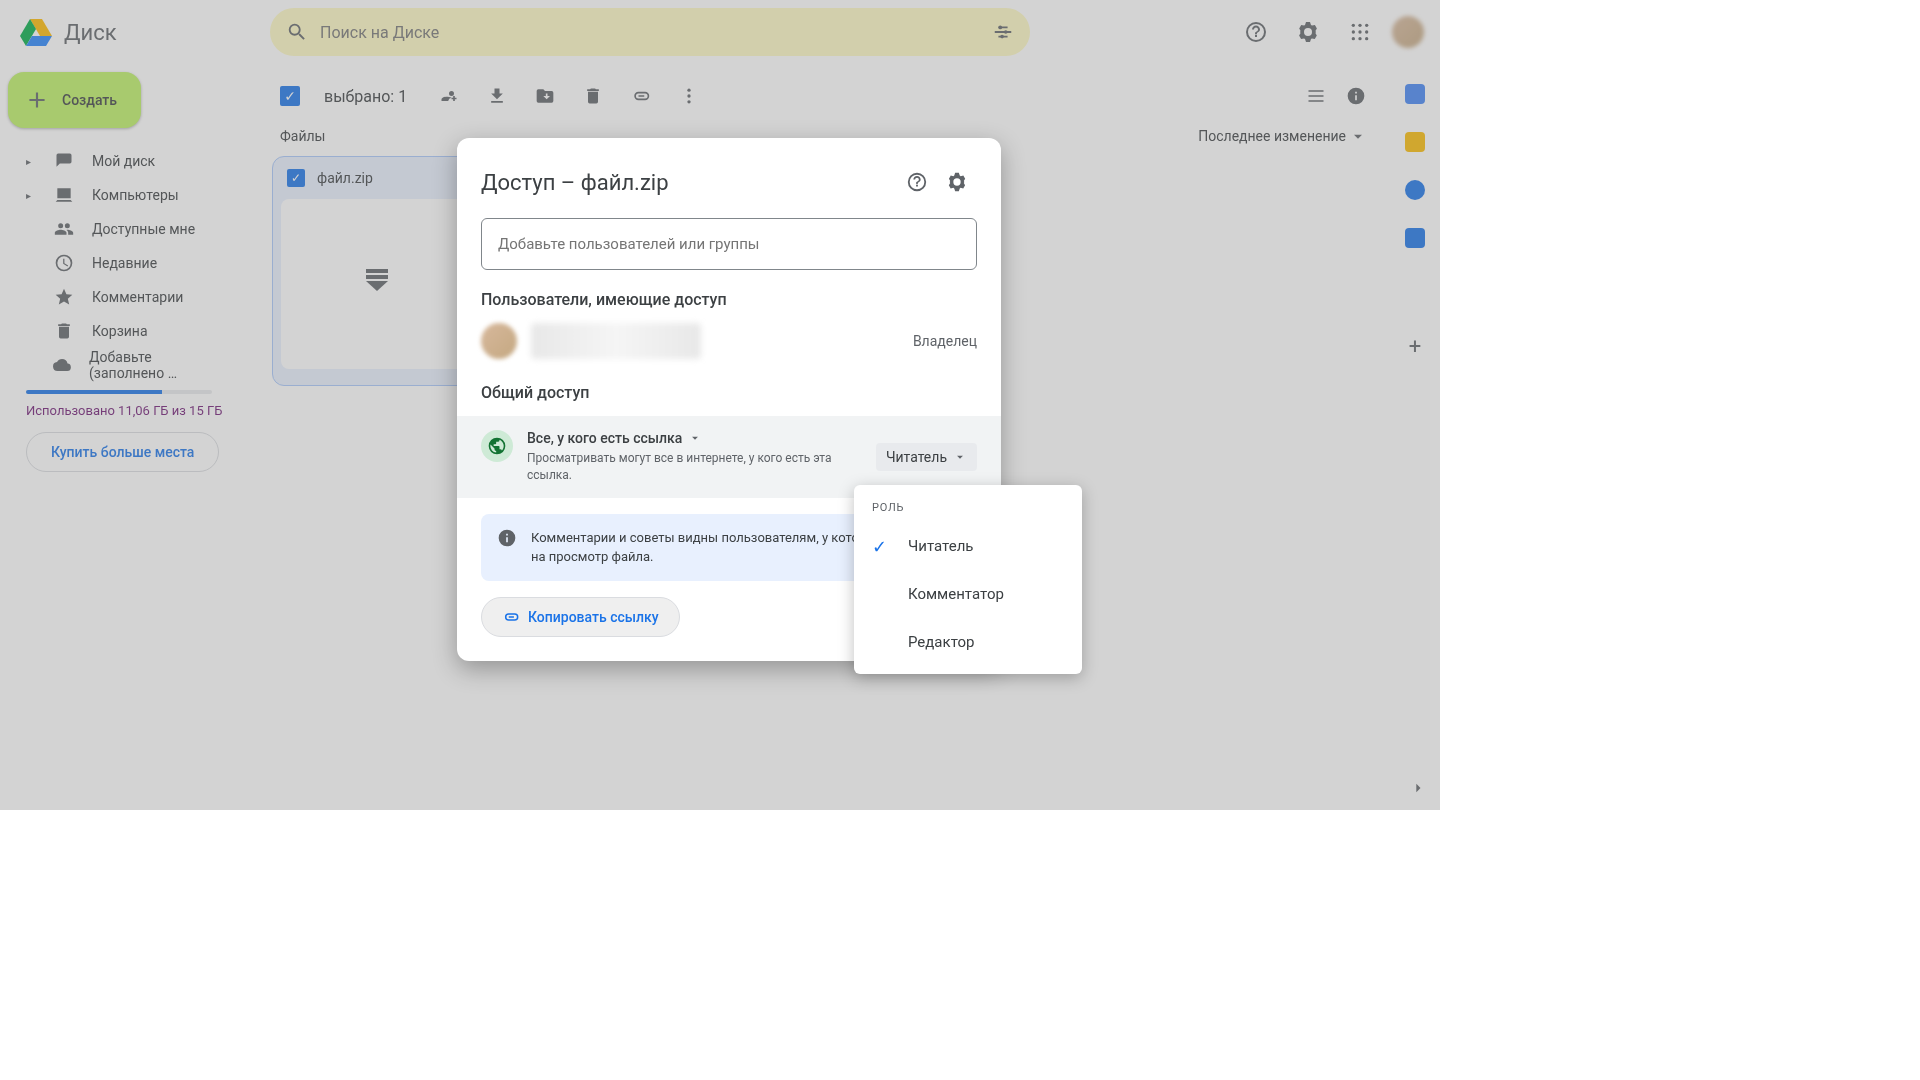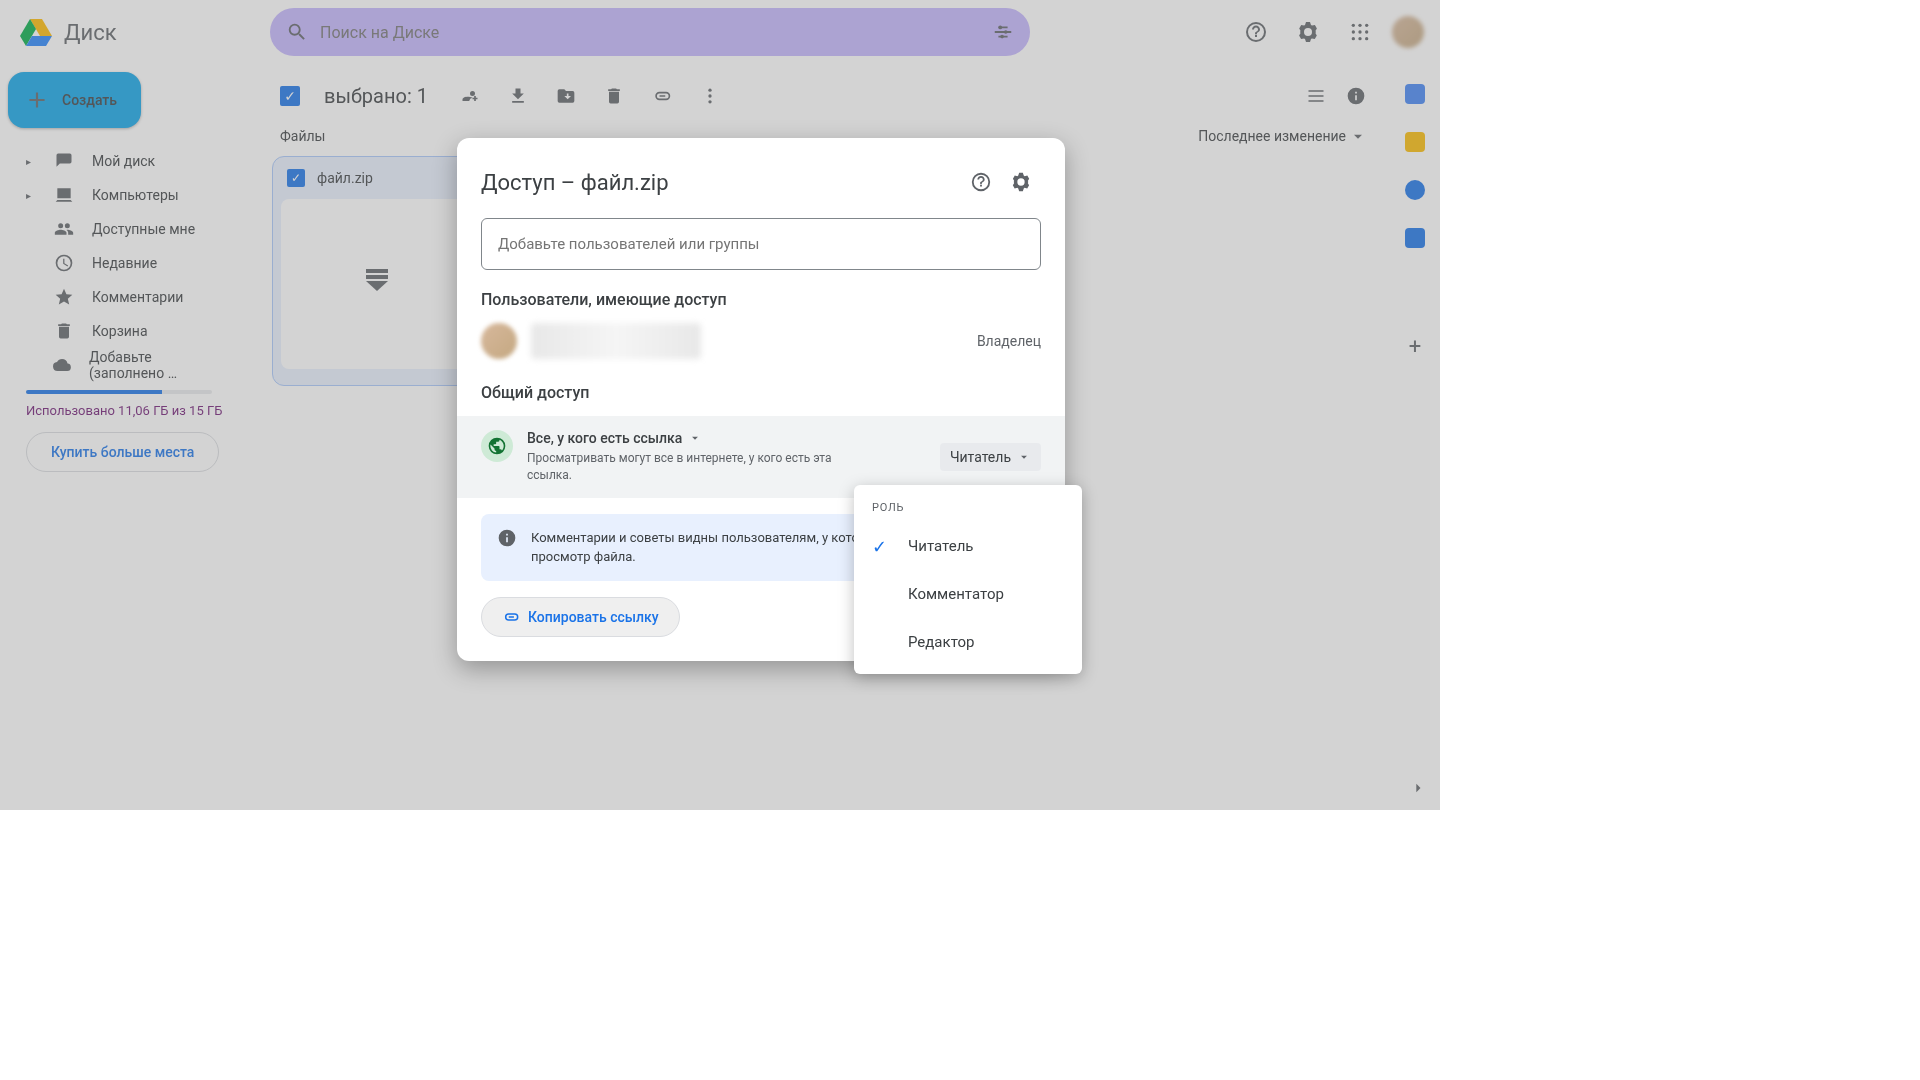--- a/index.html
+++ b/index.html
@@ -4,62 +4,62 @@
 <style>
 * { margin: 0; padding: 0; box-sizing: border-box; font-family: 'Google Sans', Roboto, Arial, sans-serif; }
 body { width: 1440px; height: 810px; background: #fff; overflow: hidden; position: relative; }
 .overlay { position: absolute; inset: 0; background: rgba(128,128,128,0.35); z-index: 5; }
 
 
 .header { display: flex; align-items: center; height: 64px; padding: 0 16px; }
 .logo-area { display: flex; align-items: center; width: 254px; gap: 8px; }
 .drive-logo { width: 40px; height: 40px; display: flex; align-items: center; justify-content: center; }
 .product-name { font-size: 22px; color: #5f6368; }
-.search-bar { flex: 1; max-width: 760px; height: 48px; background: #c4b5fd; border-radius: 24px; display: flex; align-items: center; padding: 0 16px; gap: 12px; }
+.search-bar { flex: 1; max-width: 760px; height: 48px; background: #fef9c3; border-radius: 24px; display: flex; align-items: center; padding: 0 16px; gap: 12px; }
 .search-bar input { flex: 1; border: none; background: transparent; font-size: 16px; color: #5f6368; outline: none; }
 .header-icons { margin-left: auto; display: flex; align-items: center; gap: 12px; }
 .icon-btn { width: 40px; height: 40px; display: flex; align-items: center; justify-content: center; border-radius: 50%; cursor: pointer; color: #5f6368; }
 .avatar { width: 32px; height: 32px; border-radius: 50%; background: linear-gradient(135deg, #d7b89c, #c4a881); filter: blur(2px); }
 
 
 .body-area { display: flex; height: calc(100% - 64px); }
 .sidebar { width: 256px; padding: 8px 16px 0 8px; }
-.create-btn { display: inline-flex; align-items: center; gap: 12px; height: 56px; padding: 0 24px 0 16px; border-radius: 16px; background: #0ea5e9; box-shadow: 0 1px 3px rgba(0,0,0,0.3); font-size: 14px; font-weight: 500; color: #3c4043; margin-bottom: 16px; }
+.create-btn { display: inline-flex; align-items: center; gap: 12px; height: 56px; padding: 0 24px 0 16px; border-radius: 16px; background: #bef264; box-shadow: 0 1px 3px rgba(0,0,0,0.3); font-size: 14px; font-weight: 500; color: #3c4043; margin-bottom: 16px; }
 .nav-list { list-style: none; }
 .nav-item { display: flex; align-items: center; height: 34px; padding: 0 12px 0 18px; border-radius: 0 17px 17px 0; font-size: 14px; color: #3c4043; gap: 18px; cursor: pointer; }
 .nav-item .caret { width: 10px; display: inline-block; color: #5f6368; font-size: 10px; }
 .storage-line { margin: 8px 0 4px 18px; }
 .storage-bar { width: 186px; height: 4px; background: #e8eaed; border-radius: 2px; overflow: hidden; margin-bottom: 8px; }
 .storage-fill { height: 100%; background: #1a73e8; width: 73%; }
 .storage-text { font-size: 13px; color: #701a75; line-height: 1.4; }
 .buy-btn { margin-top: 12px; height: 40px; padding: 0 24px; border: 1px solid #dadce0; border-radius: 20px; color: #1a73e8; font-size: 14px; font-weight: 500; background: #fff; display: inline-flex; align-items: center; }
 
 
 .main { flex: 1; background: #fff; border-radius: 16px 0 0 0; margin-right: 50px; padding: 0 16px; }
 .toolbar { height: 64px; display: flex; align-items: center; gap: 24px; padding: 0 8px; }
 .toolbar .cb { width: 20px; height: 20px; background: #1a73e8; border-radius: 2px; display: flex; align-items: center; justify-content: center; color: #fff; font-size: 14px; }
-.toolbar-text { font-size: 20px; color: #3c4043; }
+.toolbar-text { font-size: 16px; color: #3c4043; }
 .toolbar-icons { display: flex; gap: 28px; margin-left: 8px; }
 .toolbar-right { margin-left: auto; display: flex; gap: 20px; }
 .section-head { display: flex; justify-content: space-between; align-items: center; padding: 0 8px 12px; }
 .section-label { font-size: 14px; color: #3c4043; }
 .sort-label { font-size: 14px; color: #3c4043; display: flex; align-items: center; gap: 4px; }
 
 .file-card { width: 210px; height: 230px; border: 1px solid #a8c7fa; background: #e8f0fe; border-radius: 12px; overflow: hidden; }
 .file-card-head { display: flex; align-items: center; gap: 12px; padding: 12px 14px; }
 .file-card-head .cb { width: 18px; height: 18px; background: #1a73e8; border-radius: 2px; display: flex; align-items: center; justify-content: center; color: #fff; font-size: 12px; }
 .file-thumb { height: 170px; background: #fff; margin: 0 8px 8px; border-radius: 8px; display: flex; align-items: center; justify-content: center; }
 .zip-icon { width: 30px; height: 30px; display: flex; flex-direction: column; align-items: center; }
 
 
 .rail { position: absolute; right: 0; top: 64px; width: 50px; display: flex; flex-direction: column; align-items: center; padding-top: 20px; gap: 28px; }
 .rail-item { width: 20px; height: 20px; border-radius: 4px; }
 
 
-.dialog { position: absolute; z-index: 10; left: 457px; top: 138px; width: 608px; background: #fff; border-radius: 12px; box-shadow: 0 8px 24px rgba(0,0,0,0.3); padding: 24px; }
+.dialog { position: absolute; z-index: 10; left: 457px; top: 138px; width: 544px; background: #fff; border-radius: 12px; box-shadow: 0 8px 24px rgba(0,0,0,0.3); padding: 24px; }
 .dialog-head { display: flex; align-items: center; margin-bottom: 16px; }
 .dialog-title { font-size: 22px; color: #3c4043; flex: 1; }
 .share-input { width: 100%; height: 52px; border: 1px solid #80868b; border-radius: 6px; padding: 0 16px; font-size: 15px; color: #5f6368; margin-bottom: 20px; }
 .section-title { font-size: 16px; color: #3c4043; font-weight: 500; margin-bottom: 14px; }
 .user-row { display: flex; align-items: center; gap: 14px; margin-bottom: 24px; }
 .user-avatar { width: 36px; height: 36px; border-radius: 50%; background: linear-gradient(135deg, #d7b89c, #c4a881); filter: blur(2px); }
 .user-info { flex: 1; height: 36px; background: linear-gradient(90deg, #e8e8e8, #f5f5f5, #e8e8e8); filter: blur(3px); border-radius: 4px; max-width: 170px; }
 .owner-label { font-size: 14px; color: #5f6368; margin-left: auto; }
 .access-row { display: flex; align-items: flex-start; gap: 14px; padding: 10px 0; background: #f1f3f4; margin: 0 -24px; padding: 14px 24px; }
 .globe-icon { width: 32px; height: 32px; border-radius: 50%; background: #ceead6; display: flex; align-items: center; justify-content: center; color: #137333; flex-shrink: 0; }

